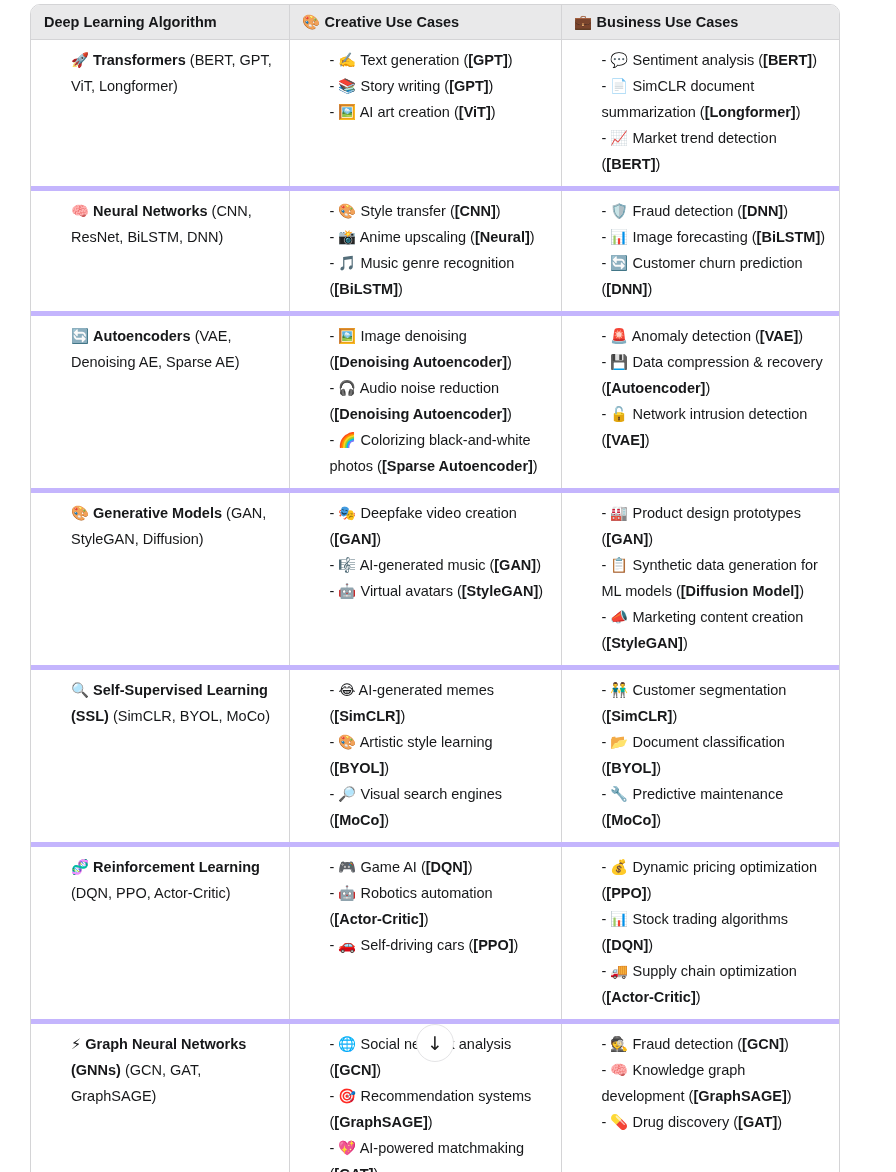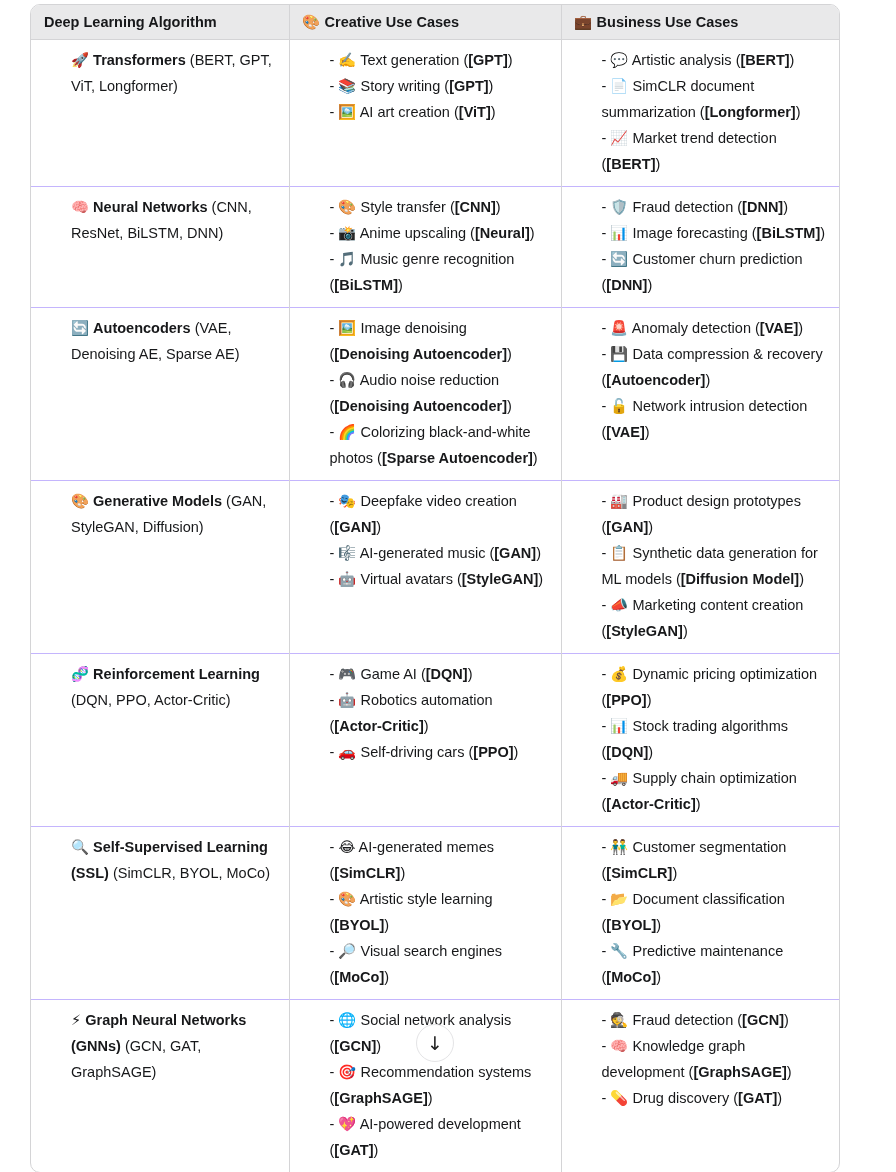--- a/index.html
+++ b/index.html
@@ -5,21 +5,21 @@
   * { margin:0; padding:0; box-sizing:border-box; }
   html,body { width:896px; height:1172px; background:#ffffff; overflow:hidden;
     font-family:"Liberation Sans","DejaVu Sans",sans-serif; color:#17181a; }
   .tbl-wrap { position:absolute; left:30px; top:4px; width:810px;
     border:1px solid #d4d4d6; border-radius:10px; overflow:hidden; background:#fff; }
   table { width:100%; border-collapse:collapse; table-layout:fixed; }
   col.c1 { width:258px; } col.c2 { width:272px; } col.c3 { width:280px; }
   th { background:#e9e9ea; text-align:left; font-size:14.5px; font-weight:700;
     padding:8px 13px; border-bottom:1px solid #d4d4d6; line-height:18px;margin-left:36px; }
   th + th, td + td { border-left:1px solid #d4d4d6; }
-  tbody tr + tr td { border-top:1px solid #c4b5fd; }
+  tbody tr + tr td { border-top:5px solid #c4b5fd; }
   td { vertical-align:top; font-size:14.5px; line-height:26px; padding:7px 13px 9px; }
   .item, .algo-line { text-align:left;margin-left:27px; }
   strong { font-weight:700; }
   .hdr-icon { margin-right:4px; }
   .scroll-btn { position:absolute; width:38px; height:38px; border-radius:50%;
     background:#ffffff; border:1px solid #e4e4e6; display:flex; align-items:center;
     justify-content:center; font-size:19px; color:#222; cursor:pointer;
     font-family:"DejaVu Sans",sans-serif; z-index:5; padding:0; }
 </style>
 </head>
@@ -49,21 +49,21 @@
         <tr>
           <td>
             <div class="algo-line"><span>🚀</span> <strong>Transformers</strong> <span>(BERT, GPT, ViT, Longformer)</span></div>
           </td>
           <td>
             <div class="item"><span>-</span> <span>✍️</span> <span>Text generation</span> <span>(</span><strong>[GPT]</strong><span>)</span></div>
             <div class="item"><span>-</span> <span>📚</span> <span>Story writing</span> <span>(</span><strong>[GPT]</strong><span>)</span></div>
             <div class="item"><span>-</span> <span>🖼️</span> <span>AI art creation</span> <span>(</span><strong>[ViT]</strong><span>)</span></div>
           </td>
           <td>
-            <div class="item"><span>-</span> <span>💬</span> <span>Artistic analysis</span> <span>(</span><strong>[BERT]</strong><span>)</span></div>
+            <div class="item"><span>-</span> <span>💬</span> <span>Sentiment analysis</span> <span>(</span><strong>[BERT]</strong><span>)</span></div>
             <div class="item"><span>-</span> <span>📄</span> <span>SimCLR document summarization</span> <span>(</span><strong>[Longformer]</strong><span>)</span></div>
             <div class="item"><span>-</span> <span>📈</span> <span>Market trend detection</span> <span>(</span><strong>[BERT]</strong><span>)</span></div>
           </td>
         </tr>
         <tr>
           <td>
             <div class="algo-line"><span>🧠</span> <strong>Neural Networks</strong> <span>(CNN, ResNet, BiLSTM, DNN)</span></div>
           </td>
           <td>
             <div class="item"><span>-</span> <span>🎨</span> <span>Style transfer</span> <span>(</span><strong>[CNN]</strong><span>)</span></div>
@@ -101,56 +101,56 @@
             <div class="item"><span>-</span> <span>🤖</span> <span>Virtual avatars</span> <span>(</span><strong>[StyleGAN]</strong><span>)</span></div>
           </td>
           <td>
             <div class="item"><span>-</span> <span>🏭</span> <span>Product design prototypes</span> <span>(</span><strong>[GAN]</strong><span>)</span></div>
             <div class="item"><span>-</span> <span>📋</span> <span>Synthetic data generation for ML models</span> <span>(</span><strong>[Diffusion Model]</strong><span>)</span></div>
             <div class="item"><span>-</span> <span>📣</span> <span>Marketing content creation</span> <span>(</span><strong>[StyleGAN]</strong><span>)</span></div>
           </td>
         </tr>
         <tr>
           <td>
+            <div class="algo-line"><span>🔍</span> <strong>Self-Supervised Learning (SSL)</strong> <span>(SimCLR, BYOL, MoCo)</span></div>
+          </td>
+          <td>
+            <div class="item"><span>-</span> <span>😂</span> <span>AI-generated memes</span> <span>(</span><strong>[SimCLR]</strong><span>)</span></div>
+            <div class="item"><span>-</span> <span>🎨</span> <span>Artistic style learning</span> <span>(</span><strong>[BYOL]</strong><span>)</span></div>
+            <div class="item"><span>-</span> <span>🔎</span> <span>Visual search engines</span> <span>(</span><strong>[MoCo]</strong><span>)</span></div>
+          </td>
+          <td>
+            <div class="item"><span>-</span> <span>👬</span> <span>Customer segmentation</span> <span>(</span><strong>[SimCLR]</strong><span>)</span></div>
+            <div class="item"><span>-</span> <span>📂</span> <span>Document classification</span> <span>(</span><strong>[BYOL]</strong><span>)</span></div>
+            <div class="item"><span>-</span> <span>🔧</span> <span>Predictive maintenance</span> <span>(</span><strong>[MoCo]</strong><span>)</span></div>
+          </td>
+        </tr>
+        <tr>
+          <td>
             <div class="algo-line"><span>🧬</span> <strong>Reinforcement Learning</strong> <span>(DQN, PPO, Actor-Critic)</span></div>
           </td>
           <td>
             <div class="item"><span>-</span> <span>🎮</span> <span>Game AI</span> <span>(</span><strong>[DQN]</strong><span>)</span></div>
             <div class="item"><span>-</span> <span>🤖</span> <span>Robotics automation</span> <span>(</span><strong>[Actor-Critic]</strong><span>)</span></div>
             <div class="item"><span>-</span> <span>🚗</span> <span>Self-driving cars</span> <span>(</span><strong>[PPO]</strong><span>)</span></div>
           </td>
           <td>
             <div class="item"><span>-</span> <span>💰</span> <span>Dynamic pricing optimization</span> <span>(</span><strong>[PPO]</strong><span>)</span></div>
             <div class="item"><span>-</span> <span>📊</span> <span>Stock trading algorithms</span> <span>(</span><strong>[DQN]</strong><span>)</span></div>
             <div class="item"><span>-</span> <span>🚚</span> <span>Supply chain optimization</span> <span>(</span><strong>[Actor-Critic]</strong><span>)</span></div>
           </td>
         </tr>
         <tr>
           <td>
-            <div class="algo-line"><span>🔍</span> <strong>Self-Supervised Learning (SSL)</strong> <span>(SimCLR, BYOL, MoCo)</span></div>
-          </td>
-          <td>
-            <div class="item"><span>-</span> <span>😂</span> <span>AI-generated memes</span> <span>(</span><strong>[SimCLR]</strong><span>)</span></div>
-            <div class="item"><span>-</span> <span>🎨</span> <span>Artistic style learning</span> <span>(</span><strong>[BYOL]</strong><span>)</span></div>
-            <div class="item"><span>-</span> <span>🔎</span> <span>Visual search engines</span> <span>(</span><strong>[MoCo]</strong><span>)</span></div>
-          </td>
-          <td>
-            <div class="item"><span>-</span> <span>👬</span> <span>Customer segmentation</span> <span>(</span><strong>[SimCLR]</strong><span>)</span></div>
-            <div class="item"><span>-</span> <span>📂</span> <span>Document classification</span> <span>(</span><strong>[BYOL]</strong><span>)</span></div>
-            <div class="item"><span>-</span> <span>🔧</span> <span>Predictive maintenance</span> <span>(</span><strong>[MoCo]</strong><span>)</span></div>
-          </td>
-        </tr>
-        <tr>
-          <td>
             <div class="algo-line"><span>⚡</span> <strong>Graph Neural Networks (GNNs)</strong> <span>(GCN, GAT, GraphSAGE)</span></div>
           </td>
           <td>
             <div class="item"><span>-</span> <span>🌐</span> <span>Social network analysis</span> <span>(</span><strong>[GCN]</strong><span>)</span></div>
             <div class="item"><span>-</span> <span>🎯</span> <span>Recommendation systems</span> <span>(</span><strong>[GraphSAGE]</strong><span>)</span></div>
-            <div class="item"><span>-</span> <span>💖</span> <span>AI-powered development</span> <span>(</span><strong>[GAT]</strong><span>)</span></div>
+            <div class="item"><span>-</span> <span>💖</span> <span>AI-powered matchmaking</span> <span>(</span><strong>[GAT]</strong><span>)</span></div>
           </td>
           <td>
             <div class="item"><span>-</span> <span>🕵️</span> <span>Fraud detection</span> <span>(</span><strong>[GCN]</strong><span>)</span></div>
             <div class="item"><span>-</span> <span>🧠</span> <span>Knowledge graph development</span> <span>(</span><strong>[GraphSAGE]</strong><span>)</span></div>
             <div class="item"><span>-</span> <span>💊</span> <span>Drug discovery</span> <span>(</span><strong>[GAT]</strong><span>)</span></div>
           </td>
         </tr>
       </tbody>
   </table>
 </div>

